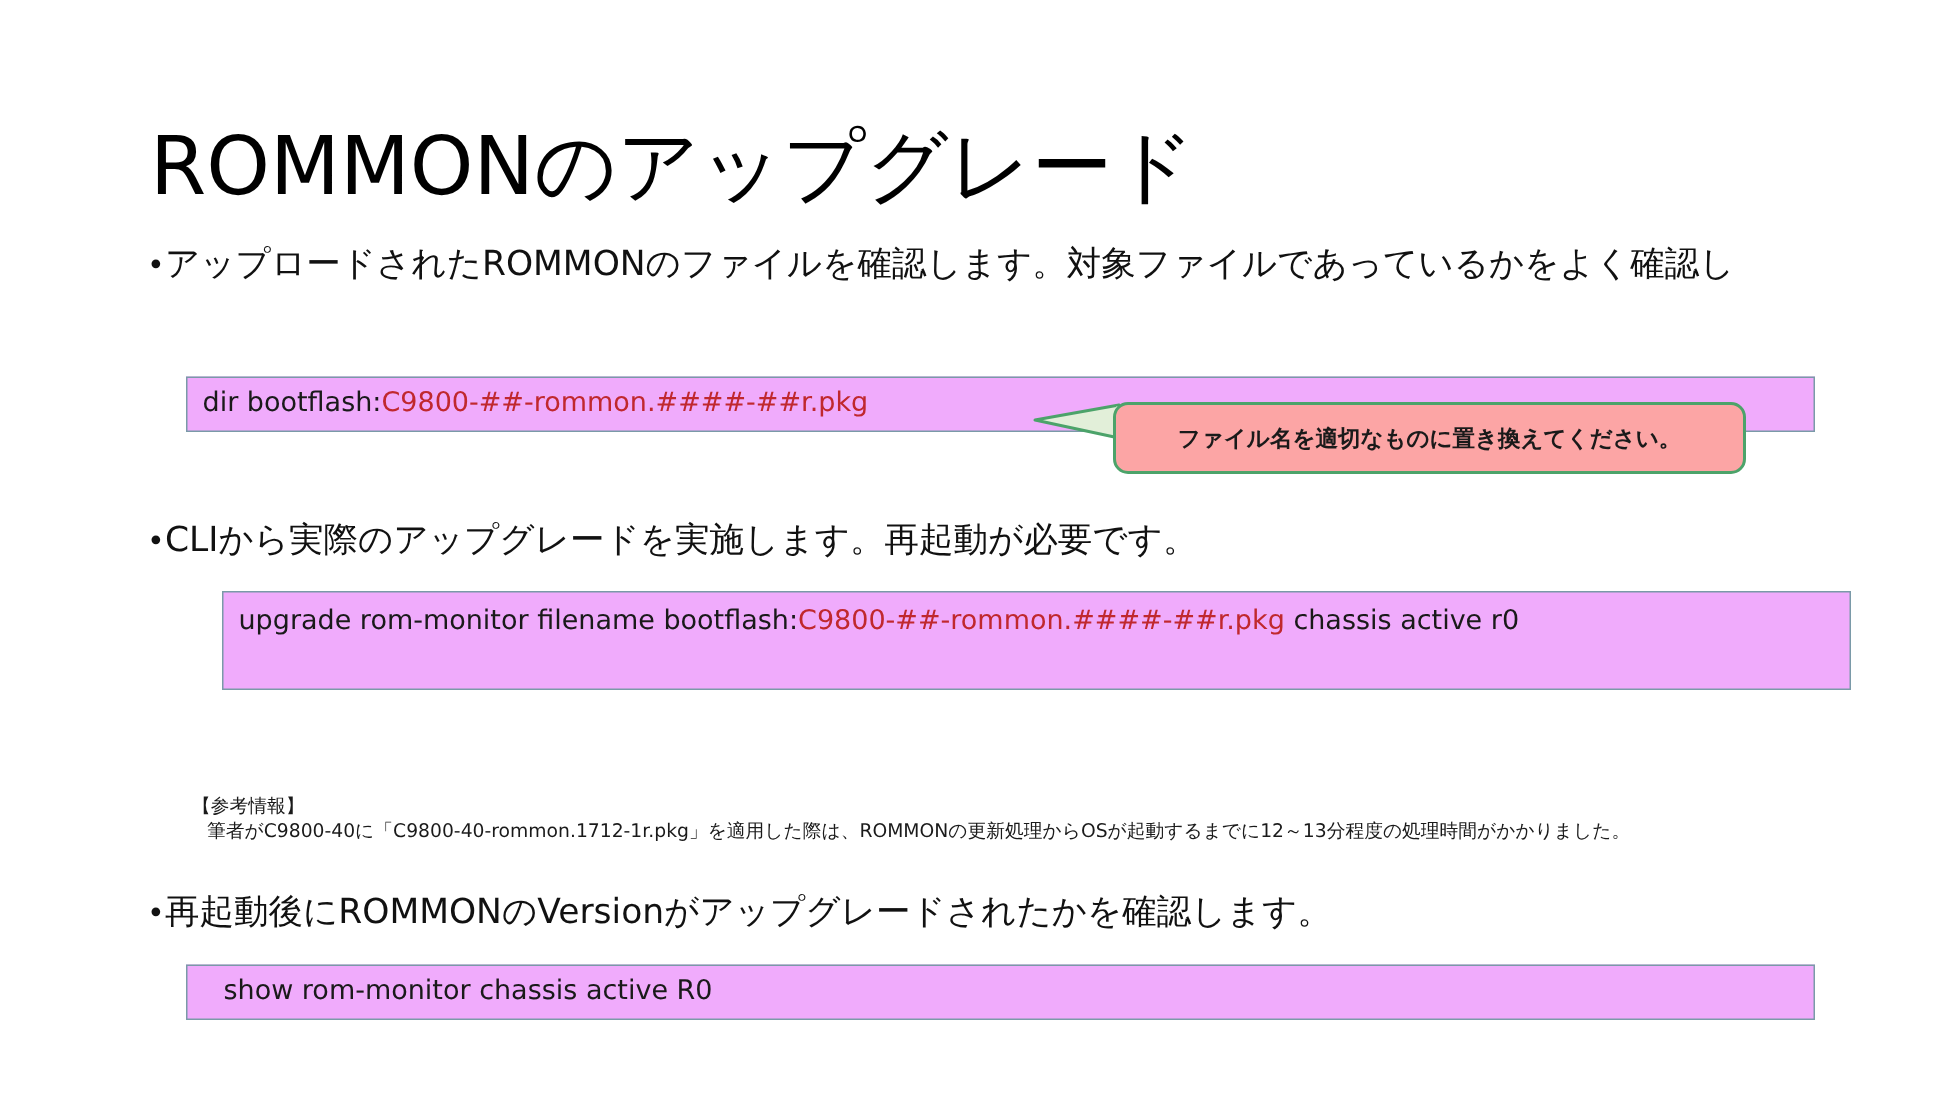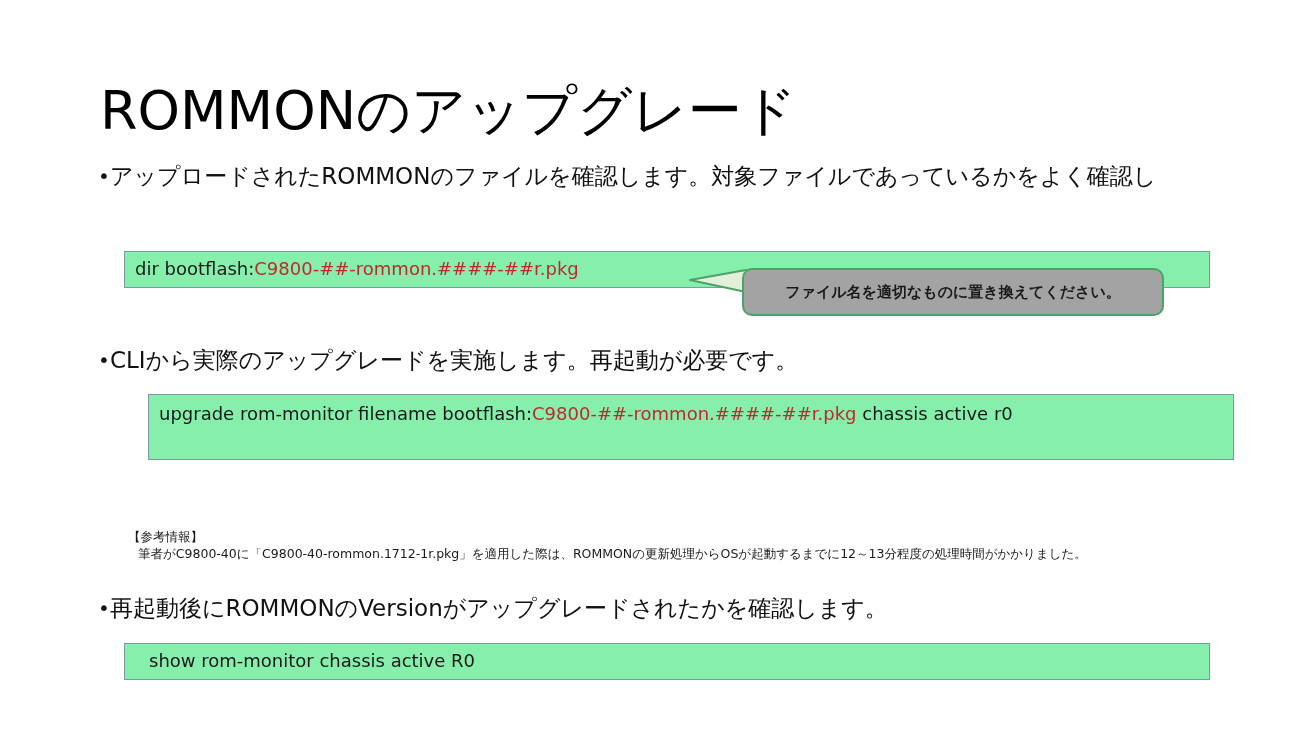--- a/index.html
+++ b/index.html
@@ -43,21 +43,21 @@
       font-size: 20px;
     }
     .bullet .text {
       display: block;
       margin-left: 12px;
     }
     .codebox {
       position: absolute;
       left: 124px;
       width: 1086px;
-      background: #86efac;
+      background: #f0abfc;
       border: 1.5px solid #7a9aa8;
       box-sizing: border-box;
       font-size: 18px;
       color: #1a1a1a;
       padding: 0 10px;
     }
     .codebox .line {
       display: block;
       height: 34px;
       line-height: 34px;
@@ -65,21 +65,21 @@
     }
     .codebox .red {
       color: #c0282e;
     }
     .callout {
       position: absolute;
       left: 742px;
       top: 268px;
       width: 422px;
       height: 48px;
-      background: #a3a3a3;
+      background: #fca5a5;
       border: 2px solid #4ca36a;
       border-radius: 10px;
       box-sizing: border-box;
       font-size: 15px;
       font-weight: 700;
       color: #1a1a1a;
       text-align: center;
       line-height: 44px;
     }
     .callout-tail {

